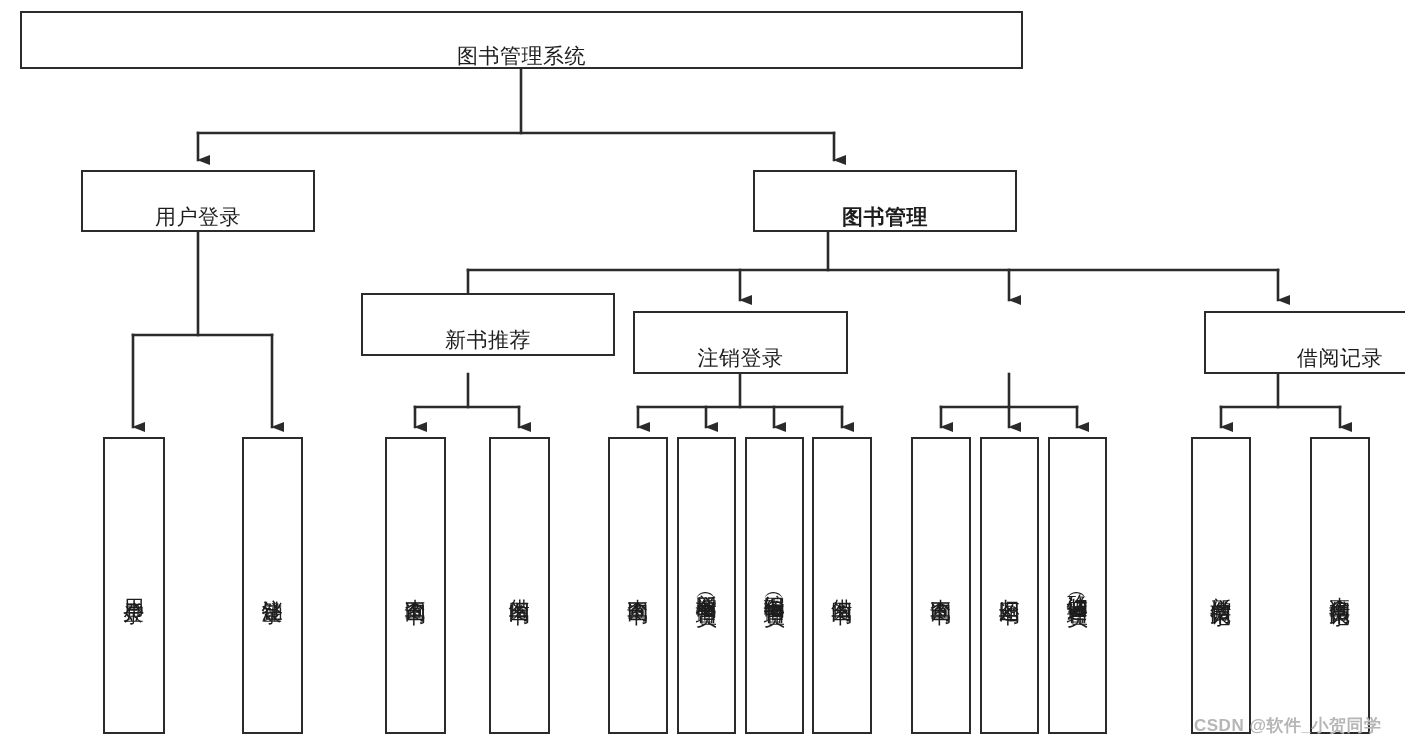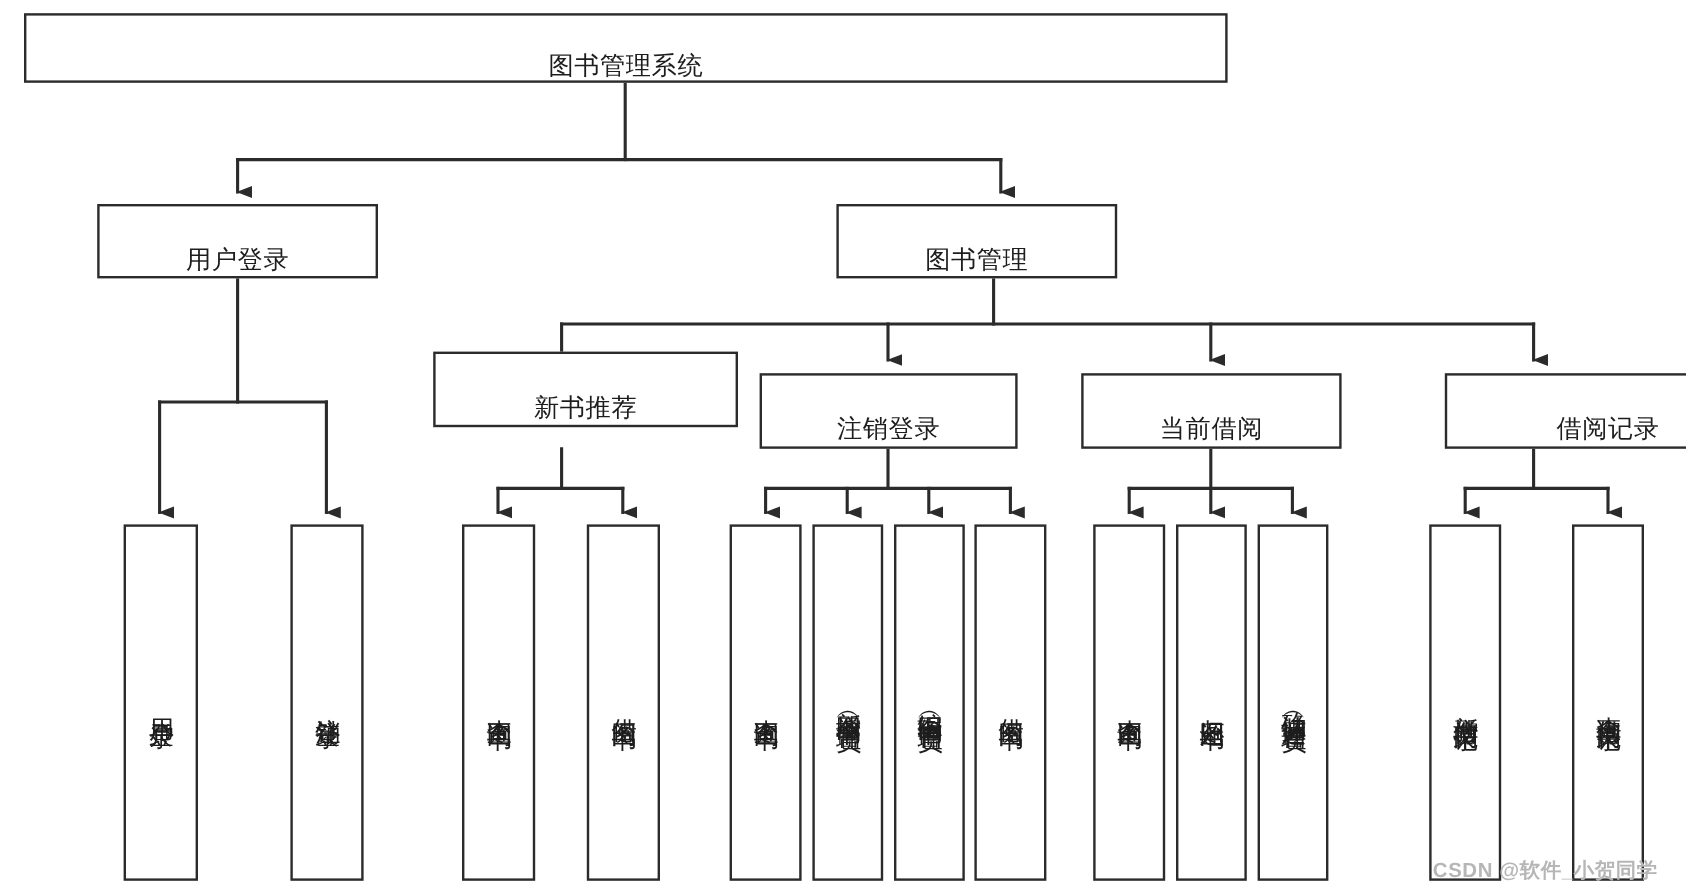--- a/index.html
+++ b/index.html
@@ -132,35 +132,32 @@
   </svg>
 
   <div class="node-box" style="left:20px; top:11px; width:1003px; height:58px;">
     <span class="node-label">图书管理系统</span>
   </div>
 
   <div class="node-box" style="left:81px; top:170px; width:234px; height:62px;">
     <span class="node-label">用户登录</span>
   </div>
 
-  <div class="node-box" style="left:697px; top:170px; width:234px; height:62px;">
+  <div class="node-box" style="left:753px; top:170px; width:264px; height:62px;font-weight:bold;">
     <span class="node-label">图书管理</span>
   </div>
 
   <div class="node-box" style="left:361px; top:293px; width:254px; height:63px;font-family:Liberation Serif, serif;">
     <span class="node-label">新书推荐</span>
   </div>
 
   <div class="node-box" style="left:633px; top:311px; width:215px; height:63px;">
     <span class="node-label">注销登录</span>
   </div>
 
-  <div class="node-box" style="left:901px; top:311px; width:217px; height:63px;">
-    <span class="node-label">当前借阅</span>
-  </div>
 
   <div class="node-box" style="left:1204px; top:311px; width:248px; height:63px;padding-left:24px;">
     <span class="node-label">借阅记录</span>
   </div>
 
   <div class="leaf-box" style="left:103px; top:437px; width:62px; height:297px;">
     <span class="leaf-label">用户登录</span>
   </div>
 
   <div class="leaf-box" style="left:242px; top:437px; width:61px; height:297px;">

